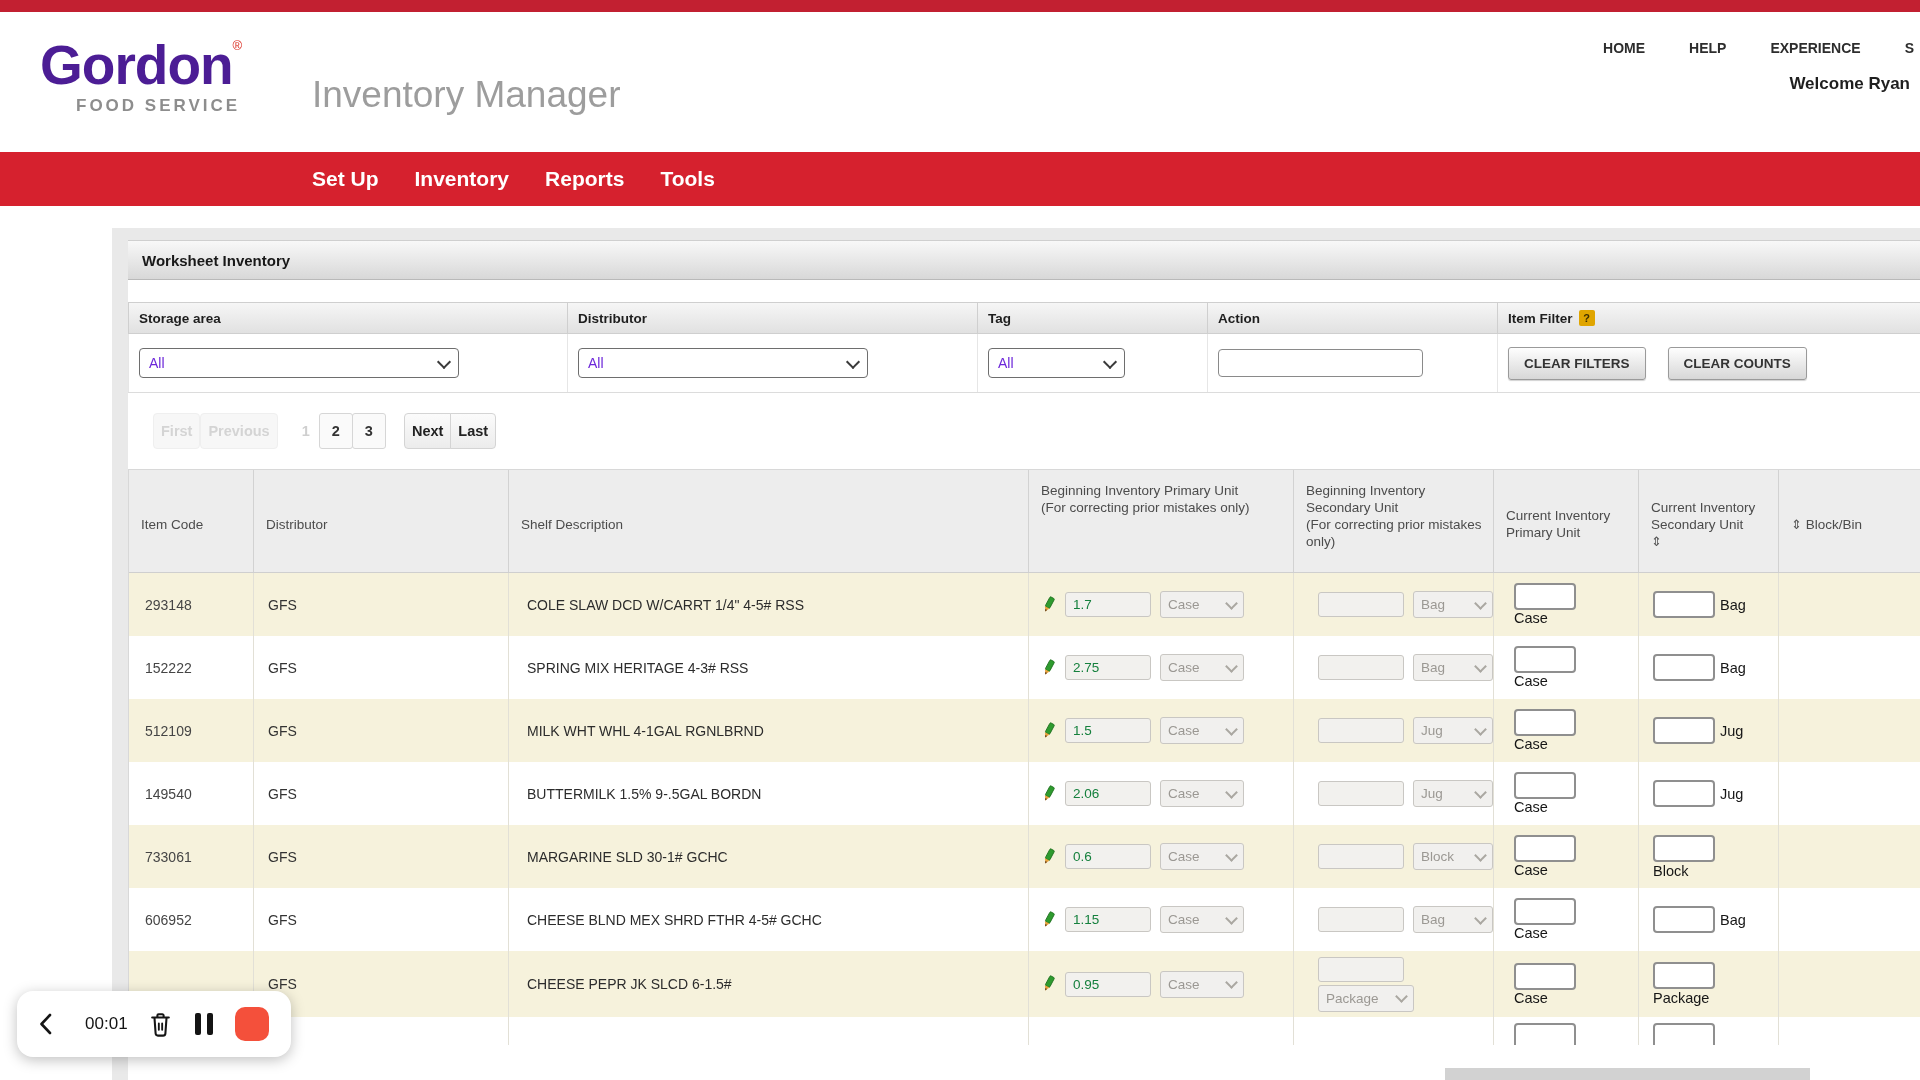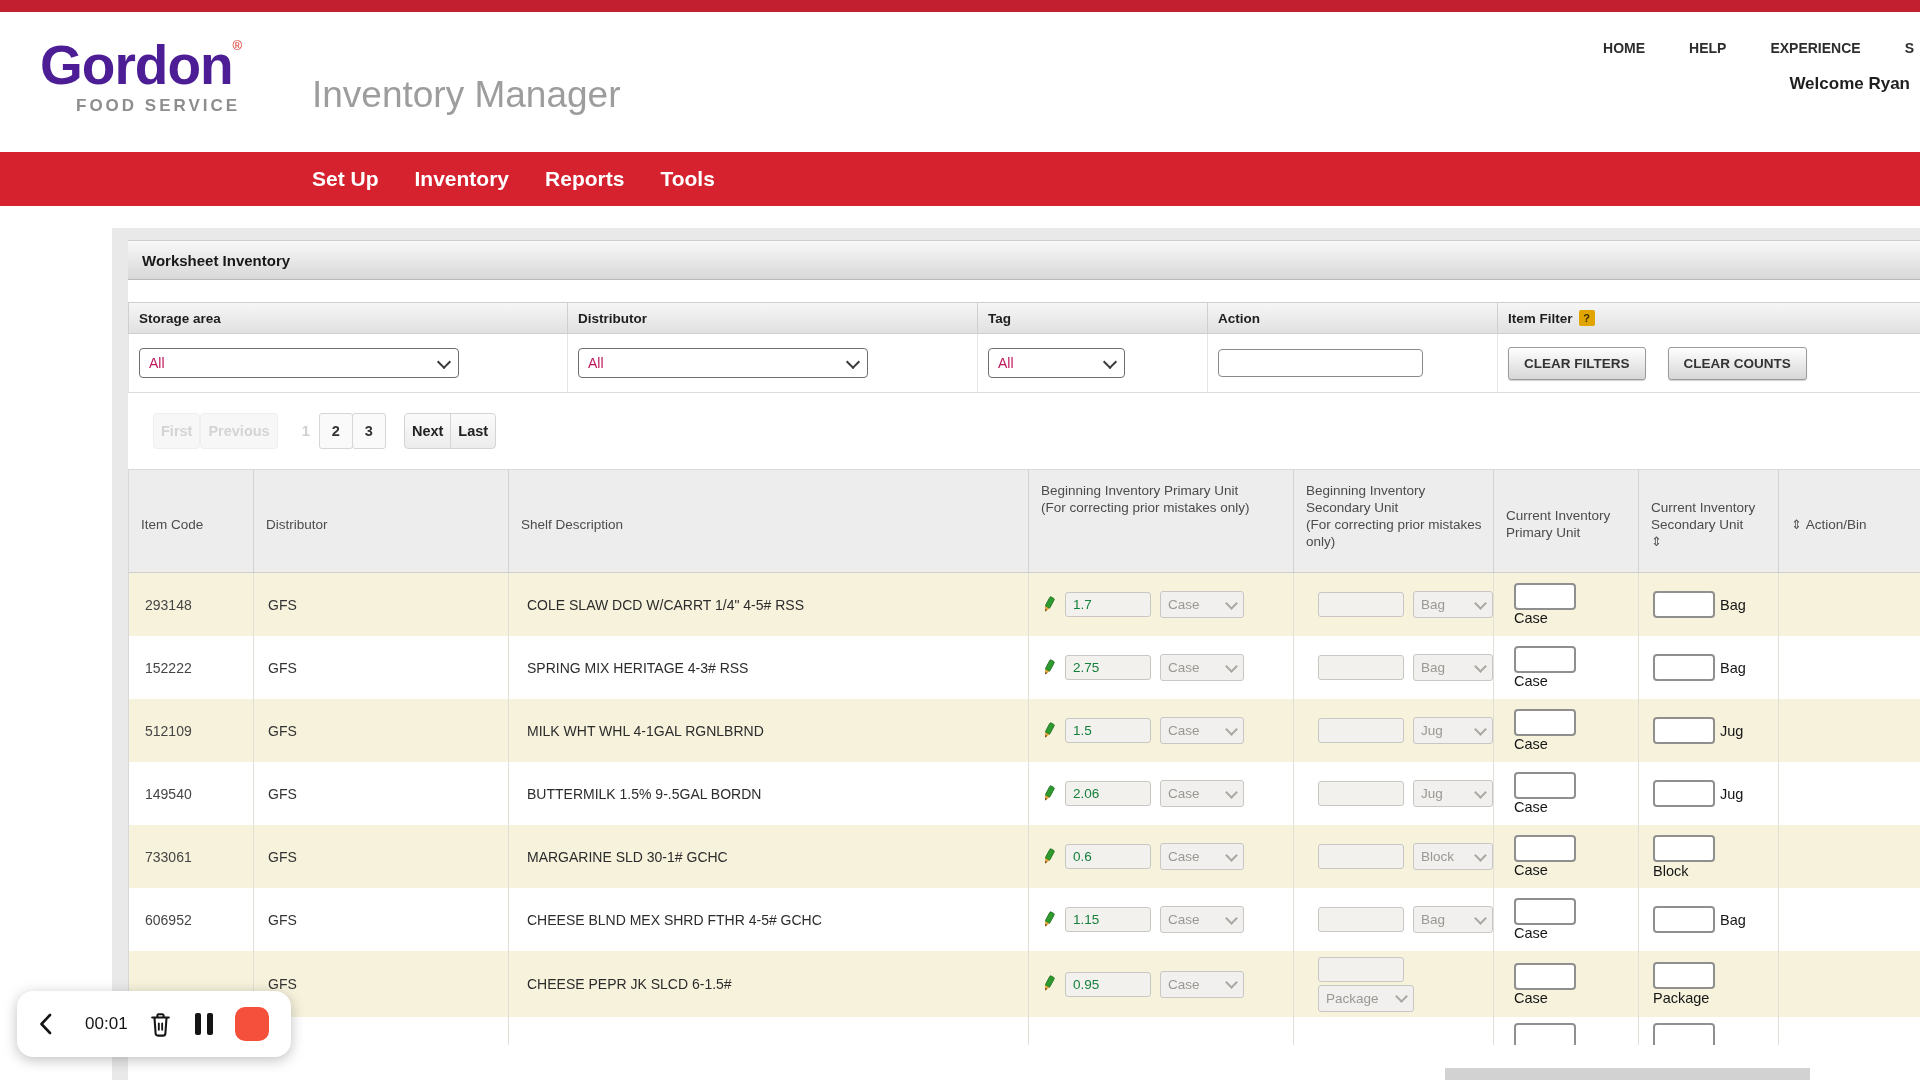--- a/index.html
+++ b/index.html
@@ -34,21 +34,21 @@
          border-bottom:1px solid #cfcfcf;border-right:1px solid #cfcfcf;display:flex;
          align-items:center;gap:6px;padding-left:10px;font-size:13.5px;font-weight:bold;color:#1e1e1e;}
   .fhead:first-child{border-left:1px solid #cfcfcf;}
   .fctrl{background:#fff;border-right:1px solid #e6e6e6;display:flex;align-items:center;
          padding-left:10px;gap:22px;}
   .fctrl:nth-child(6){border-left:1px solid #e6e6e6;}
   .helpicon{width:16px;height:16px;background:#e0a500;color:#3c2d00;font-size:11px;font-weight:bold;
             display:inline-flex;align-items:center;justify-content:center;border-radius:2px;cursor:pointer;}
   .fsel{display:inline-flex;align-items:center;justify-content:space-between;background:#fff;
         border:1.5px solid #6e6e6e;border-radius:4px;height:30px;padding:0 9px;font-size:14px;
-        color:#be185d;box-sizing:border-box;cursor:pointer;}
+        color:#6d28d9;box-sizing:border-box;cursor:pointer;}
   .caret{width:8px;height:8px;border-right:2px solid #3a3a3a;border-bottom:2px solid #3a3a3a;
          transform:rotate(45deg);margin-top:-3px;}
   .w320{width:320px;} .w290{width:290px;} .w137{width:137px;}
   .filterinput{width:205px;height:28px;border:1.5px solid #8a8a8a;border-radius:4px;
                box-sizing:border-box;padding:0 6px;font:13.5px "Liberation Sans",sans-serif;}
   .gbtn{padding:8px 15px;background:linear-gradient(#fefefe,#d7d7d7);border:1px solid #9a9a9a;
         border-radius:3px;font-size:13.5px;font-weight:bold;color:#333;cursor:pointer;
         box-shadow:0 1px 1px rgba(0,0,0,.18);}
   
   .pager{margin:20px 0 0 25px;display:flex;align-items:center;}
@@ -208,21 +208,21 @@
           <div><span>Beginning Inventory Secondary Unit</span><br>
                <span>(For correcting prior mistakes only)</span></div>
         </div>
         <div class="hcell mid">Current Inventory Primary Unit</div>
         <div class="hcell mid">
           <div><span>Current Inventory Secondary Unit</span><br>
                <span class="sorticon">⇕</span></div>
         </div>
         <div class="hcell mid">
           <span class="sorticon">⇕</span>&nbsp;
-          <span>Action/Bin</span>
+          <span>Block/Bin</span>
         </div>
       </div>
 
 
       <div class="trow alt">
         <div class="td c-code">293148</div>
         <div class="td c-dist">GFS</div>
         <div class="td c-desc">COLE SLAW DCD W/CARRT 1/4" 4-5# RSS</div>
         <div class="td c-bp">
           <span class="pencil">

